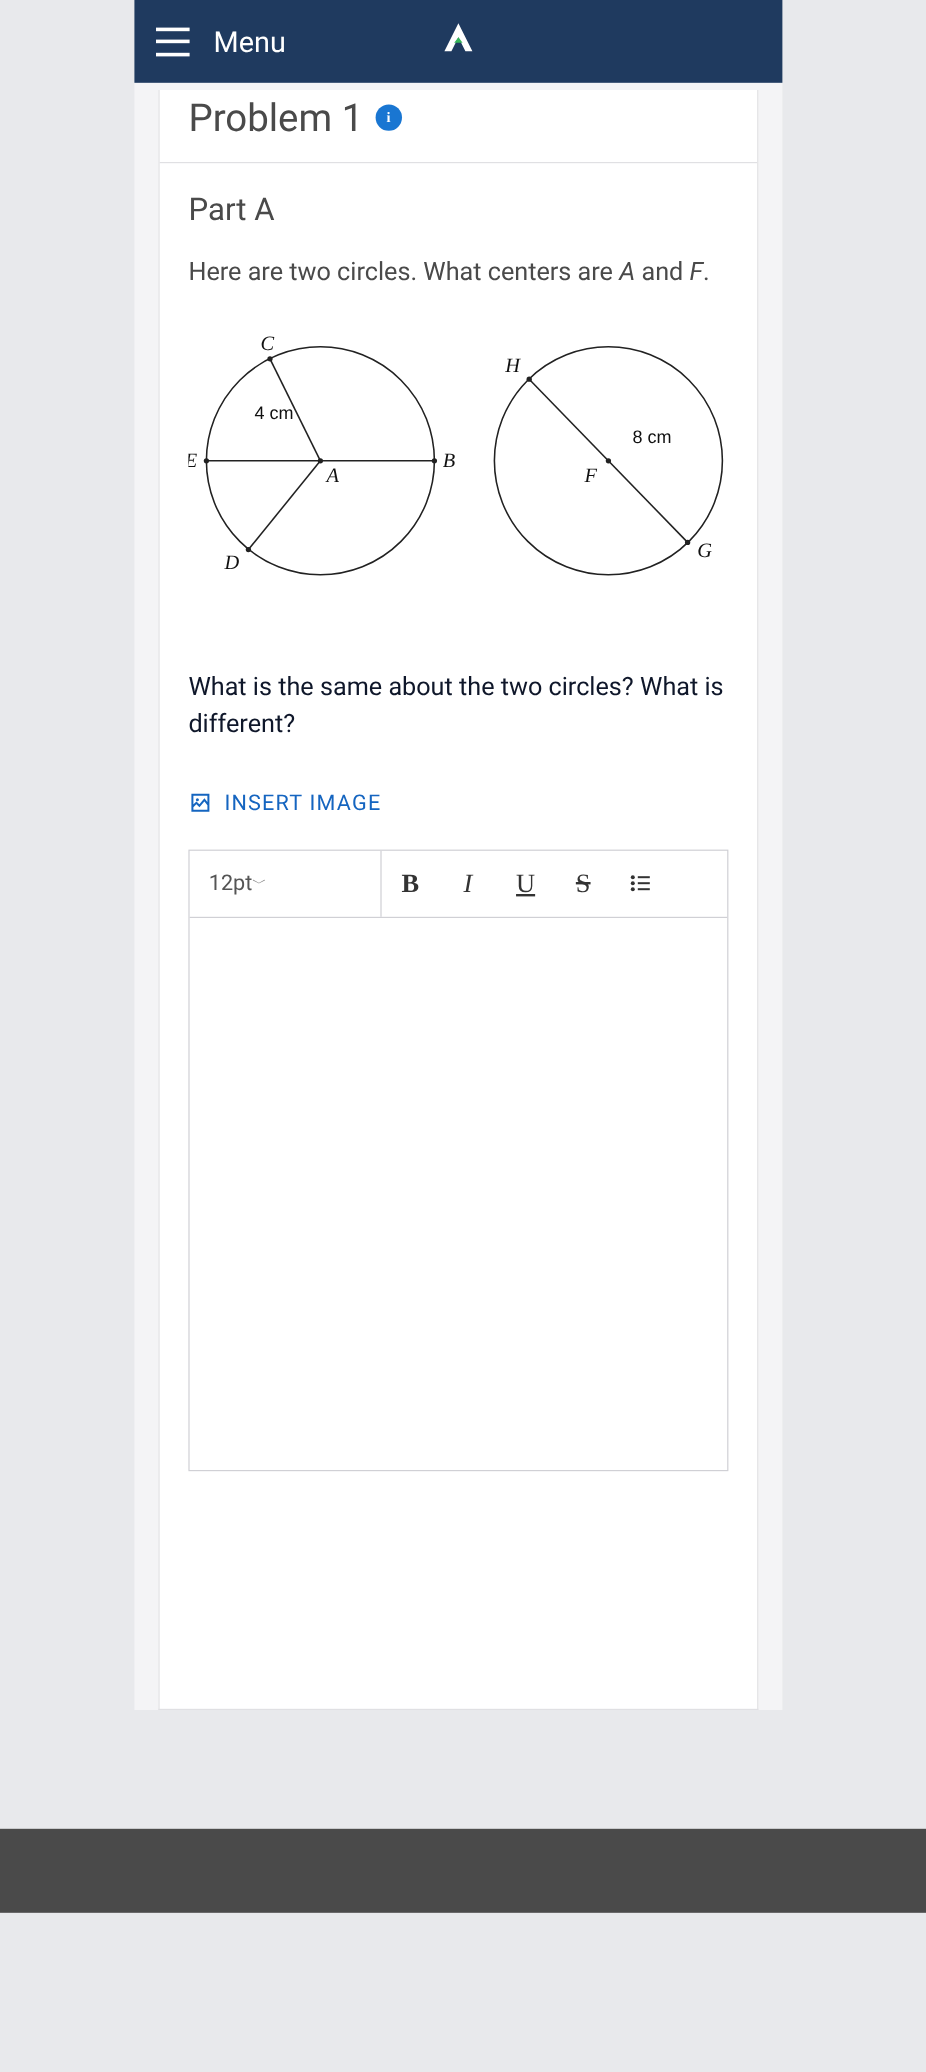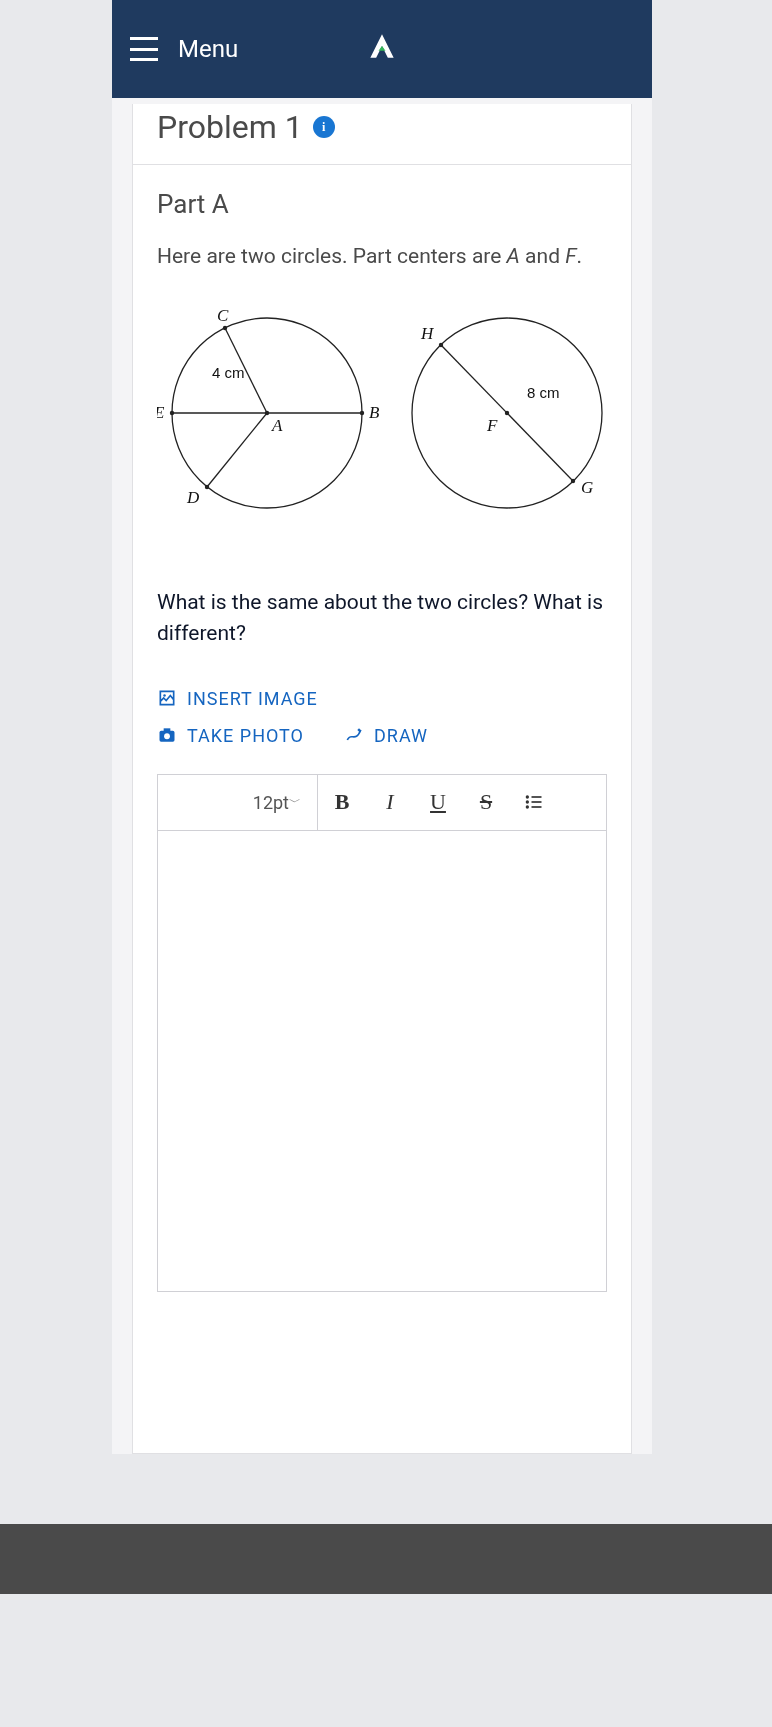--- a/index.html
+++ b/index.html
@@ -10,21 +10,21 @@
     min-height: 1727px;
     position: relative;
   }
   .outer-frame {
     margin-left: 112px;
     width: 540px;
     background: #f4f4f6;
   }
   .topbar {
     background: #1f3a5f;
-    height: 98px;
+    height: 69px;
     display: flex;
     align-items: center;
     padding: 0 18px;
     position: relative;
   }
   .hamburger {
     width: 28px; height: 24px;
     display: flex; flex-direction: column; justify-content: space-between;
     margin-right: 20px;
     cursor: pointer;
@@ -106,21 +106,21 @@
     align-items: center;
     border-bottom: 1px solid #d0d0d5;
     height: 56px;
   }
   .font-size-sel {
     width: 160px;
     height: 100%;
     padding: 0 16px;
     display: flex;
     align-items: center;
-    justify-content: flex-end;
+    justify-content: flex-start;
     border-right: 1px solid #d0d0d5;
     font-size: 18px;
     color: #555;
     cursor: pointer;
   }
   .font-size-sel .chev { color: #888; font-size: 12px; }
   .fmt-btn {
     width: 48px;
     height: 100%;
     display: flex;
@@ -180,21 +180,21 @@
 
   <div class="card">
     <div class="problem-header">
       <span class="problem-title">Problem 1</span>
       <span class="info-badge">i</span>
     </div>
 
     <div class="part-header">Part A</div>
 
     <div class="prompt">
-      <span>Here are two circles. Part centers are </span><em>A</em><span> and </span><em>F</em><span>.</span>
+      <span>Here are two circles. What centers are </span><em>A</em><span> and </span><em>F</em><span>.</span>
     </div>
 
     <div class="diagram-wrap">
       <svg class="diagram" width="460" height="220" viewBox="0 0 460 220">
 
         <circle cx="110" cy="110" r="95" fill="none" stroke="#222" stroke-width="1.3"></circle>
         <circle cx="110" cy="110" r="2.2" fill="#222"></circle>
 
         <line x1="110" y1="110" x2="205" y2="110" stroke="#222" stroke-width="1.3"></line>
         <circle cx="205" cy="110" r="2.2" fill="#222"></circle>
@@ -225,37 +225,20 @@
 
     <div class="question">What is the same about the two circles? What is different?</div>
 
     <div class="action-row">
       <div class="action-btn">
         <svg viewBox="0 0 24 24">
             <path d="M4 4h16v16H4z M4 16l4-4 3 3 5-6 4 5" fill="none" stroke="#1565c0" stroke-width="2"></path>
             <circle cx="9" cy="9" r="1.5"></circle>
           </svg>
         <span>INSERT IMAGE</span>
-      </div>
-    </div>
-    <div class="action-row">
-      <div class="action-btn">
-        <svg viewBox="0 0 24 24">
-            <rect x="3" y="7" width="18" height="13" rx="2" fill="#1565c0"></rect>
-            <circle cx="12" cy="13.5" r="3.5" fill="#fff"></circle>
-            <rect x="8" y="4" width="8" height="4" fill="#1565c0"></rect>
-          </svg>
-        <span>TAKE PHOTO</span>
-      </div>
-      <div class="action-btn">
-        <svg viewBox="0 0 24 24">
-            <path d="M4 18 C 8 8, 14 22, 20 6" fill="none" stroke="#1565c0" stroke-width="2"></path>
-            <path d="M18 4 l3 3 -2 2 -3-3z" fill="#1565c0"></path>
-          </svg>
-        <span>DRAW</span>
       </div>
     </div>
 
     <div class="editor">
       <div class="editor-toolbar">
         <div class="font-size-sel">
           <span>12pt</span>
           <span class="chev">﹀</span>
         </div>
         <div class="fmt-btn fmt-b">B</div>

